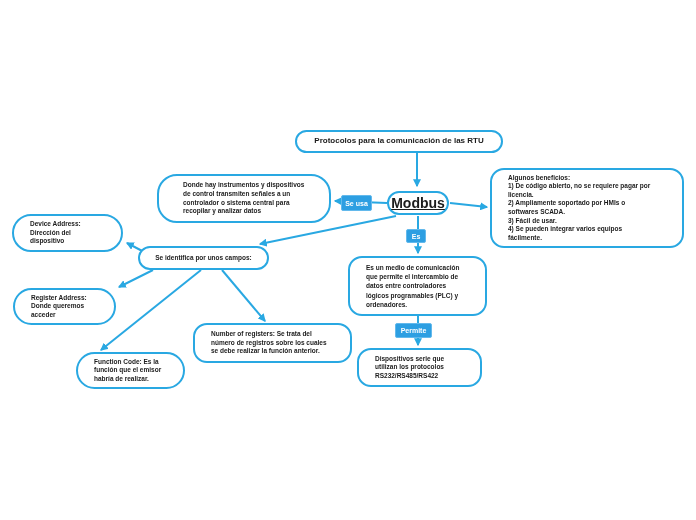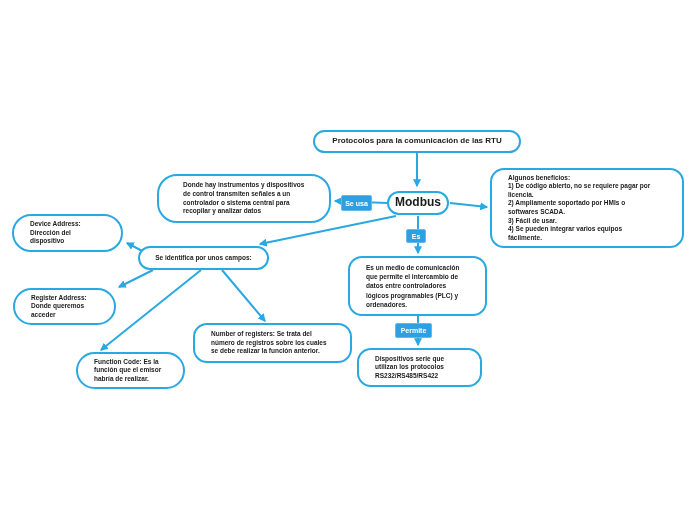--- a/index.html
+++ b/index.html
@@ -51,21 +51,22 @@
     text-align: center;
     align-items: center;
     white-space: nowrap;
     padding: 2px 8px;
   }
   .node.root {
     font-size: 8px;
     border-radius: 12px;
   }
   .node.topic {
-    font-size: 12px;
+    font-size: 14px;
+    text-decoration: underline;
   }
   .node.cloud {
     border-radius: 20px;
   }
   .edge-label {
     position: absolute;
     box-sizing: border-box;
     background: var(--label-bg, #2d9fe2);
     border: 1px solid var(--label-border, #63b9ec);
     border-radius: 2px;
@@ -94,21 +95,21 @@
     <line x1="450" y1="203" x2="487" y2="207" marker-end="url(#ah)"></line>
     <line x1="418" y1="216" x2="418" y2="253" marker-end="url(#ah)"></line>
     <line x1="418" y1="316" x2="418" y2="345" marker-end="url(#ah)"></line>
     <line x1="396" y1="216" x2="260" y2="244" marker-end="url(#ah)"></line>
     <line x1="148" y1="254" x2="127" y2="243" marker-end="url(#ah)"></line>
     <line x1="153" y1="270" x2="119" y2="287" marker-end="url(#ah)"></line>
     <line x1="201" y1="270" x2="101" y2="350" marker-end="url(#ah)"></line>
     <line x1="222" y1="270" x2="265" y2="321" marker-end="url(#ah)"></line>
   </svg>
 
-  <div class="node root center" style="left:313px; top:130px; width:208px; height:23px;">Protocolos para la comunicación de las RTU</div>
+  <div class="node root center" style="left:295px; top:130px; width:208px; height:23px;">Protocolos para la comunicación de las RTU</div>
 
   <div class="node topic center" style="left:387px; top:191px; width:62px; height:24px;">Modbus</div>
 
   <div class="node cloud" style="left:157px; top:174px; width:174px; height:49px; padding-left:24px;">Donde hay instrumentos y dispositivos
 de control transmiten señales a un
 controlador o sistema central para
 recopilar y analizar datos</div>
 
   <div class="node" style="left:490px; top:168px; width:194px; height:80px;">Algunos beneficios:
 1) De código abierto, no se requiere pagar por

